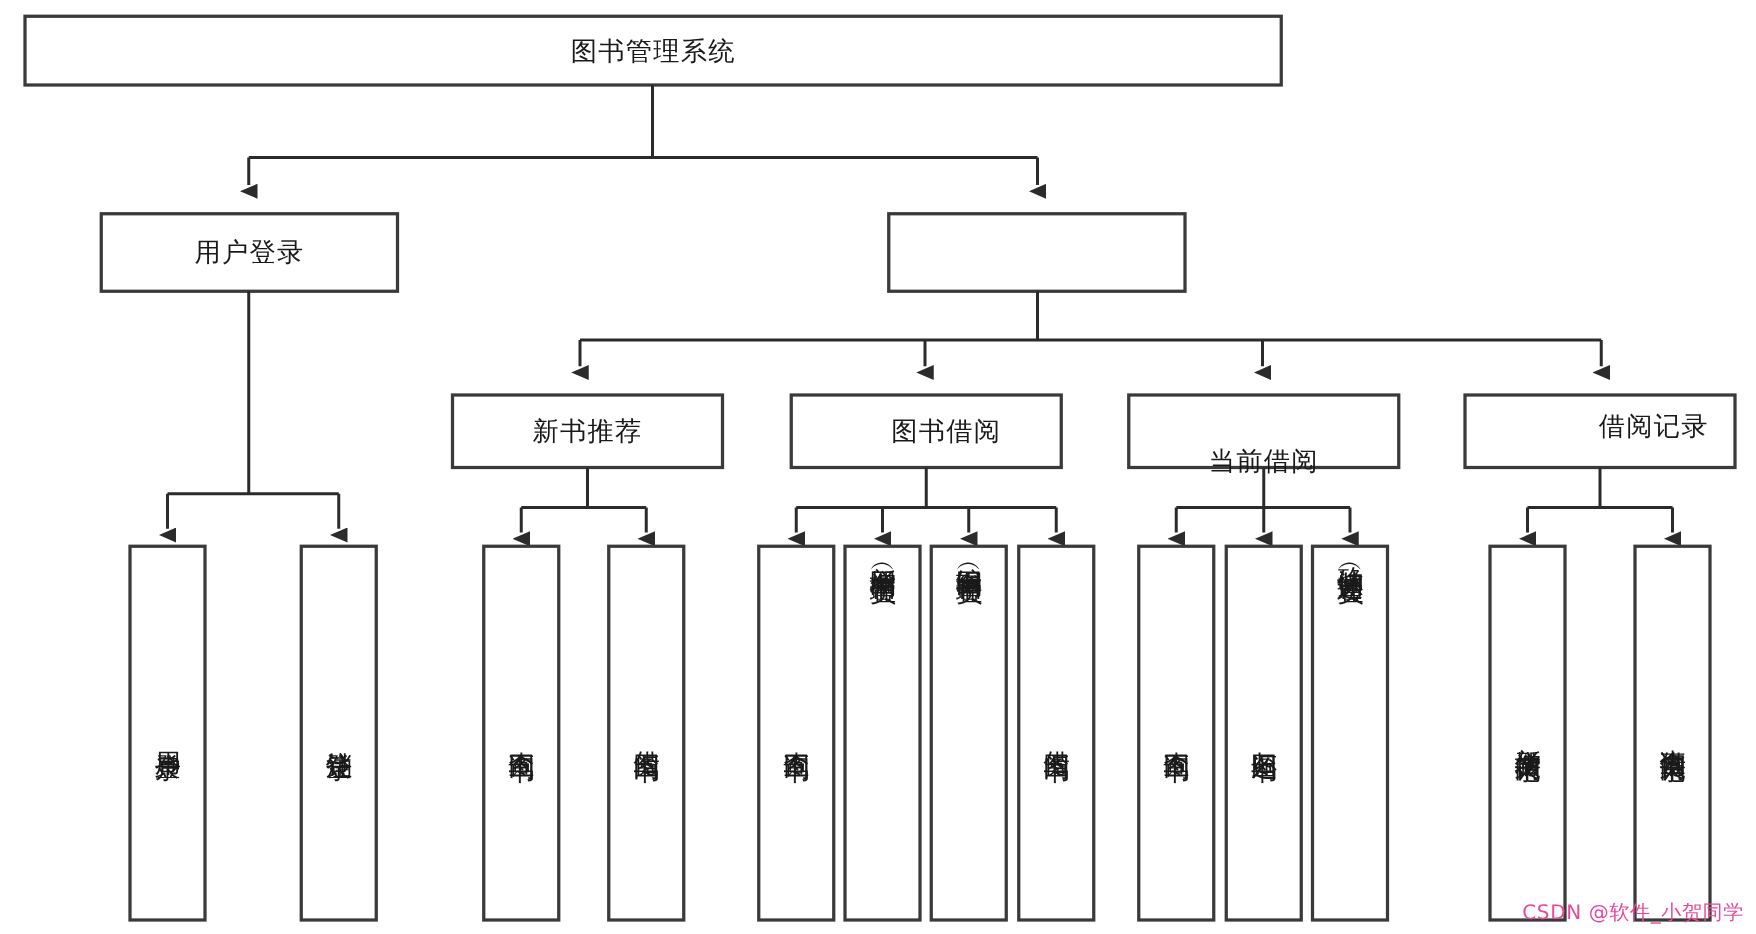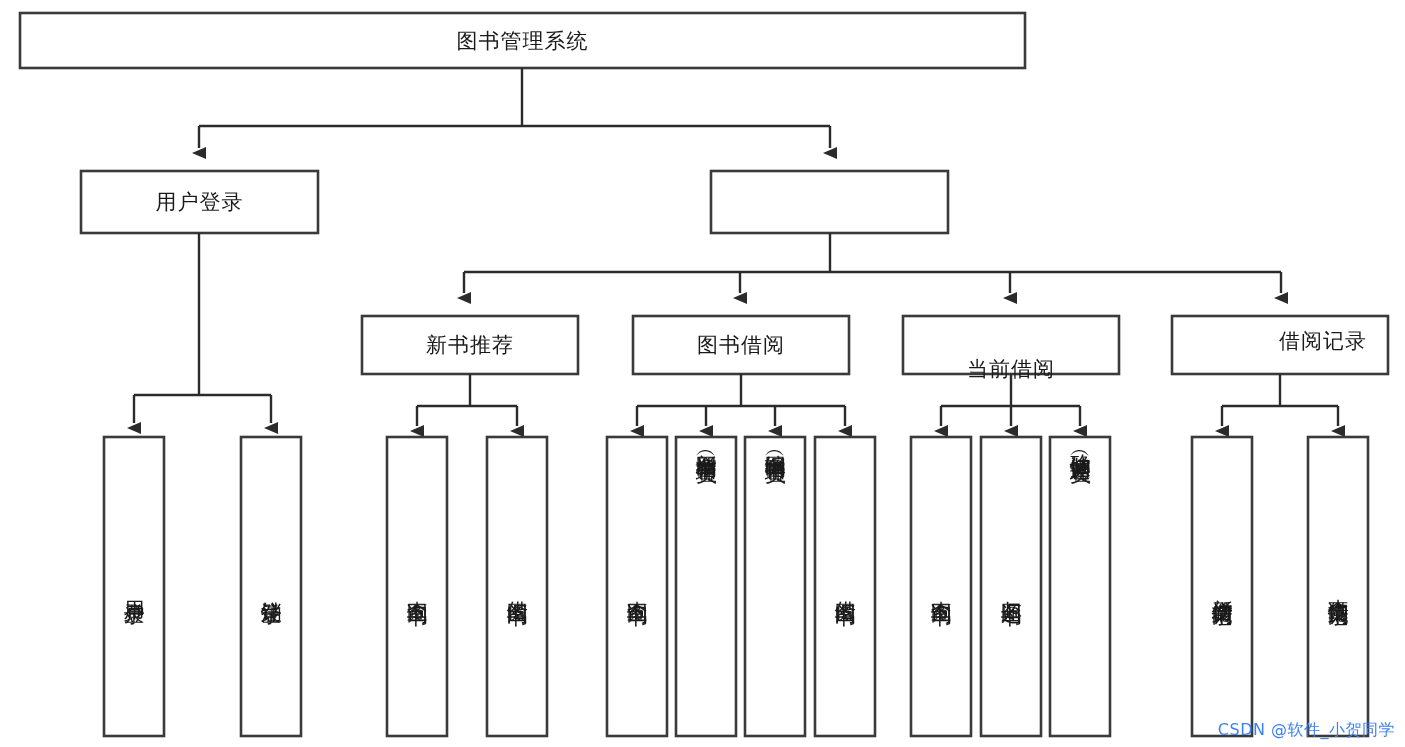--- a/index.html
+++ b/index.html
@@ -71,21 +71,21 @@
     color: #1a1a1a;
     letter-spacing: 1px;
     white-space: nowrap;
   }
   #watermark {
     position: absolute;
     right: 10px;
     bottom: 6px;
     font-family: "DejaVu Sans", "Liberation Sans", sans-serif;
     font-size: 16px;
-    color: #3b82f6;
+    color: #ec4899;
     letter-spacing: 0.5px;
     white-space: nowrap;
   }
 </style>
 </head>
 <body>
 
 <div id="diagram-root">
 
   <svg id="flow" viewBox="0 0 1405 747">
@@ -170,21 +170,21 @@
 
   <div class="htext-wrap" style="left:81px; top:171px; width:237px; height:62px;">
     <span class="htext">用户登录</span>
   </div>
 
 
   <div class="htext-wrap" style="left:362px; top:316px; width:216px; height:58px;">
     <span class="htext">新书推荐</span>
   </div>
 
-  <div class="htext-wrap" style="left:633px; top:316px; width:216px; height:58px;">
+  <div class="htext-wrap" style="left:633px; top:316px; width:216px; height:58px;padding-left:16px;">
     <span class="htext">图书借阅</span>
   </div>
 
   <div class="htext-wrap" style="left:903px; top:316px; width:216px; height:58px;margin-top:24px;">
     <span class="htext">当前借阅</span>
   </div>
 
   <div class="htext-wrap" style="left:1172px; top:316px; width:216px; height:50px;margin-left:43px;">
     <span class="htext">借阅记录</span>
   </div>

